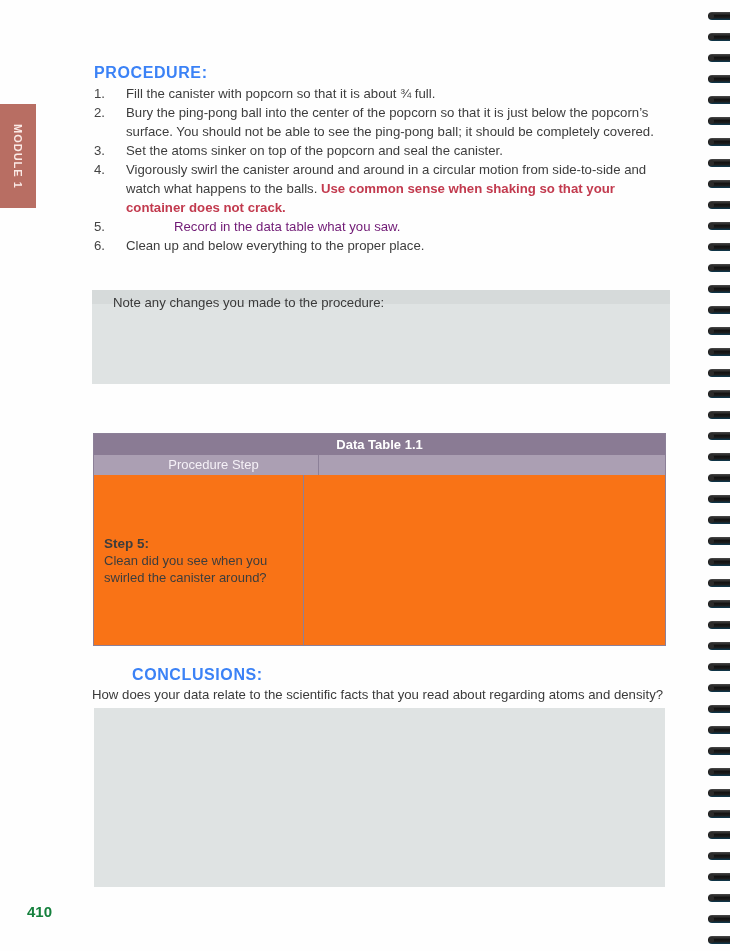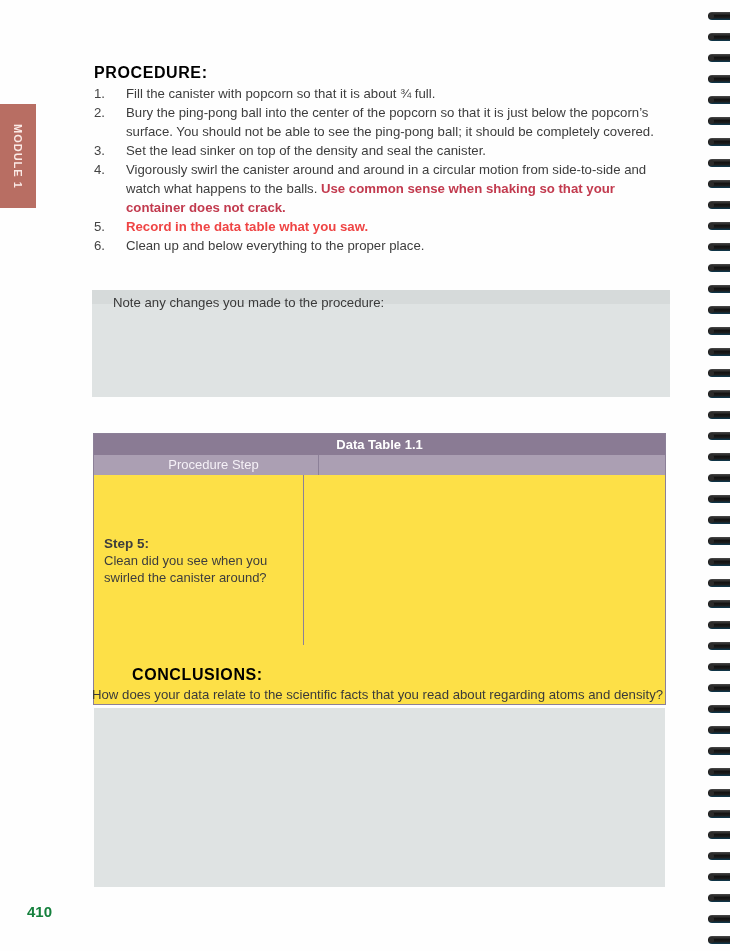--- a/index.html
+++ b/index.html
@@ -15,43 +15,43 @@
       display: flex; align-items: center; justify-content: center;
     }
     .module-tab span {
       writing-mode: vertical-rl;
       color: #fbeae6; font-weight: bold; font-size: 11px; letter-spacing: 1px;
     }
 
     
     .section-head {
       position: absolute; left: 94px;
-      color: #000000; font-weight: bold; font-size: 16px; letter-spacing: 0.6px;
+      color: #3b82f6; font-weight: bold; font-size: 16px; letter-spacing: 0.6px;
     }
 
     
     .proc-list { position: absolute; left: 94px; top: 84px; width: 580px; font-size: 13.2px; line-height: 19px; }
     .proc-item { display: flex; }
     .proc-num { width: 32px; flex: none; color: #444; }
     .proc-text { flex: 1; color: #3d3d3d; }
     .warn { color: #c23a4e; font-weight: bold; }
-    .note-blue { color: #ef4444; font-weight: bold; }
+    .note-blue { color: #701a75; font-weight: normal; margin-left: 48px; }
 
     
     .gray-box {
       position: absolute; background: #dfe3e3;
       overflow: hidden;
     }
     .gray-box .label { position: absolute; left: 21px; top: 5px; font-size: 13.2px; color: #3a3a3a; }
     .gray-box .topbar { position: absolute; left: 0; right: 0; top: 0; height: 14px; background: #d6dada; }
 
     
     .data-table {
-      position: absolute; left: 93px; top: 433px; width: 573px; height: 272px;
-      border: 1px solid #8c8098; background: #fde047;
+      position: absolute; left: 93px; top: 433px; width: 573px; height: 213px;
+      border: 1px solid #8c8098; background: #f97316;
     }
     .dt-title {
       height: 21px; background: #8a7b94; color: #ffffff;
       font-weight: bold; font-size: 13px; text-align: center; line-height: 21px;
     }
     .dt-head { display: flex; height: 20px; background: #ab9fb3; color: #f5f1f7; font-size: 13px; line-height: 20px; }
     .dt-head div { text-align: center; margin-left: 15px; }
     .col-a { width: 210px; border-right: 1px solid #8c8098; }
     .col-b { flex: 1; }
     .dt-body { display: flex; height: 170px; }
@@ -89,37 +89,37 @@
     <div class="proc-item">
       <span class="proc-num">1.</span>
       <span class="proc-text">Fill the canister with popcorn so that it is about ¾ full.</span>
     </div>
     <div class="proc-item">
       <span class="proc-num">2.</span>
       <span class="proc-text">Bury the ping-pong ball into the center of the popcorn so that it is just below the popcorn’s surface. You should not be able to see the ping-pong ball; it should be completely covered.</span>
     </div>
     <div class="proc-item">
       <span class="proc-num">3.</span>
-      <span class="proc-text">Set the lead sinker on top of the density and seal the canister.</span>
+      <span class="proc-text">Set the atoms sinker on top of the popcorn and seal the canister.</span>
     </div>
     <div class="proc-item">
       <span class="proc-num">4.</span>
       <span class="proc-text"><span>Vigorously swirl the canister around and around in a circular motion from side-to-side and watch what happens to the balls. </span><span class="warn">Use common sense when shaking so that your container does not crack.</span></span>
     </div>
     <div class="proc-item">
       <span class="proc-num">5.</span>
       <span class="proc-text note-blue">Record in the data table what you saw.</span>
     </div>
     <div class="proc-item">
       <span class="proc-num">6.</span>
       <span class="proc-text">Clean up and below everything to the proper place.</span>
     </div>
   </div>
 
-  <div class="gray-box" style="left:92px; top:290px; width:578px; height:107px;">
+  <div class="gray-box" style="left:92px; top:290px; width:578px; height:94px;">
     <div class="topbar"></div>
     <div class="label">Note any changes you made to the procedure:</div>
   </div>
 
   <div class="data-table">
     <div class="dt-title">Data Table 1.1</div>
     <div class="dt-head">
       <div class="col-a">Procedure Step</div>
     </div>
     <div class="dt-body">

